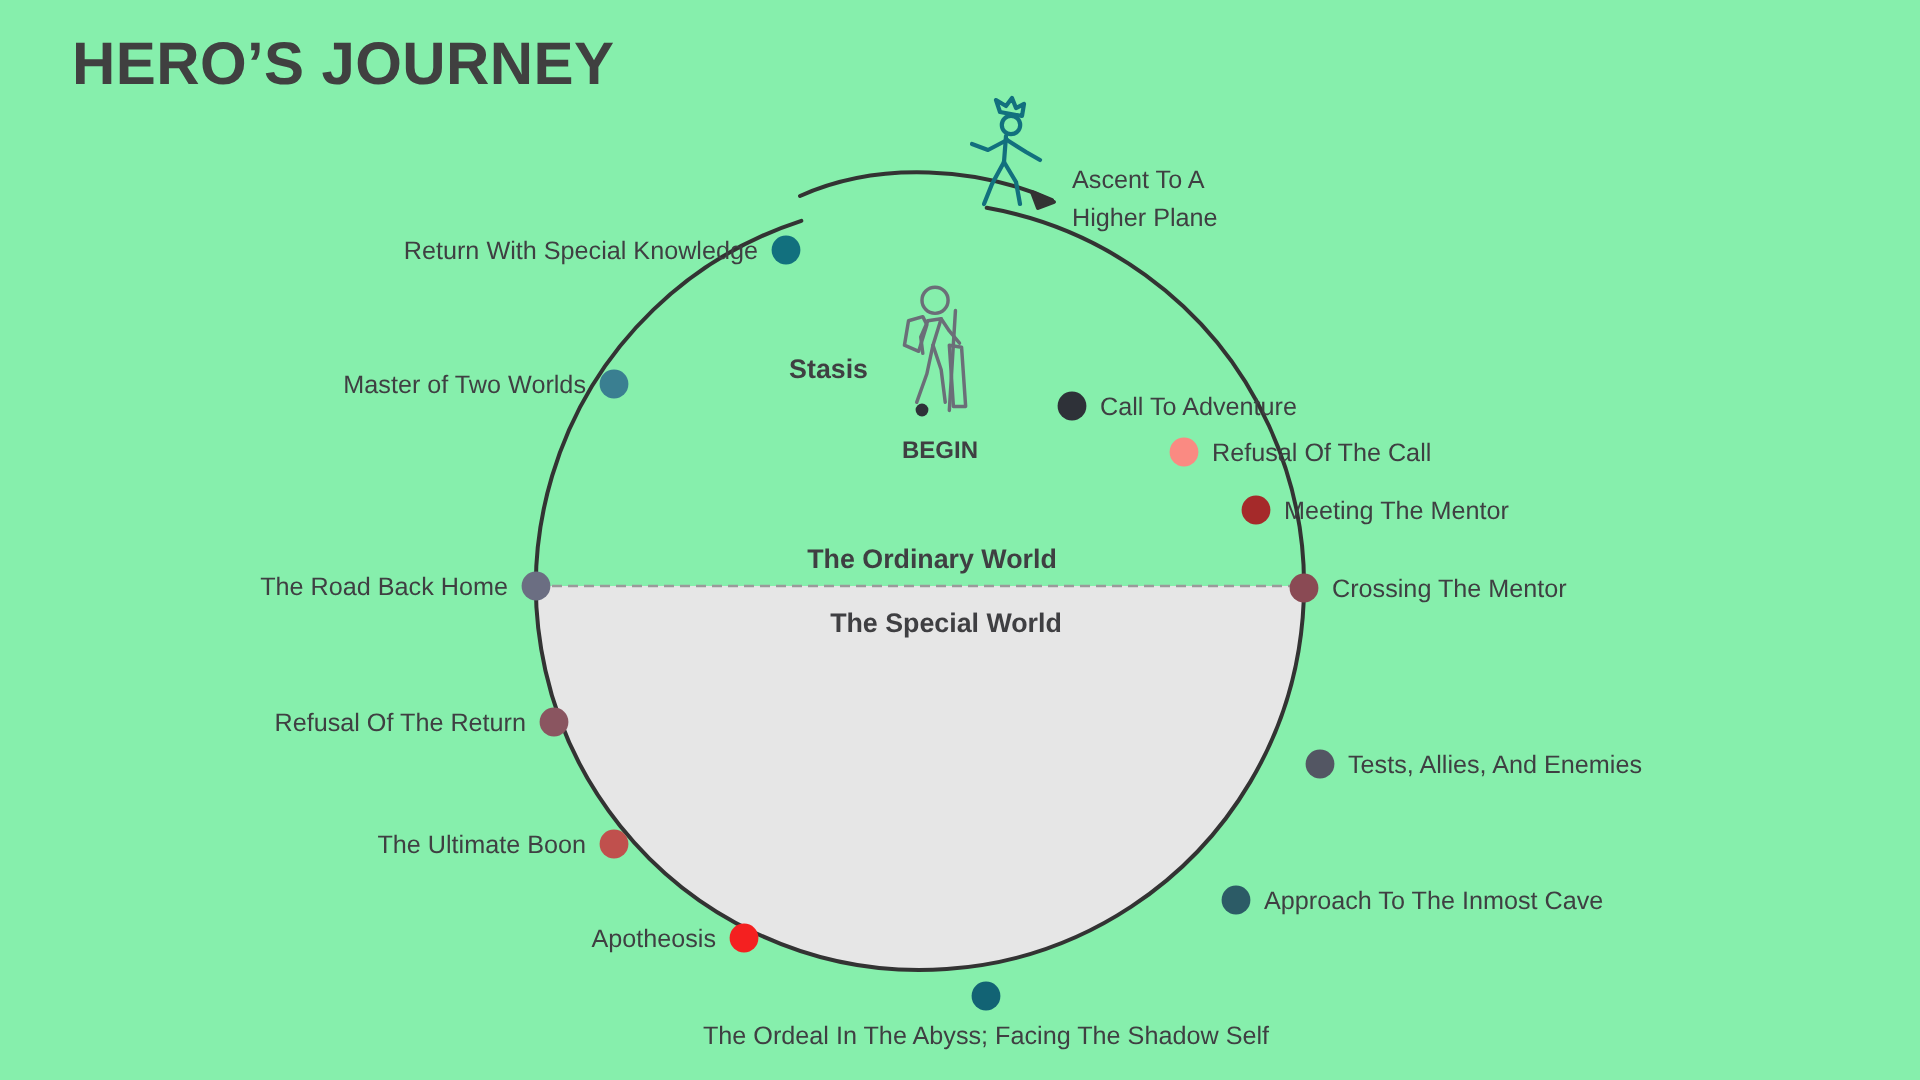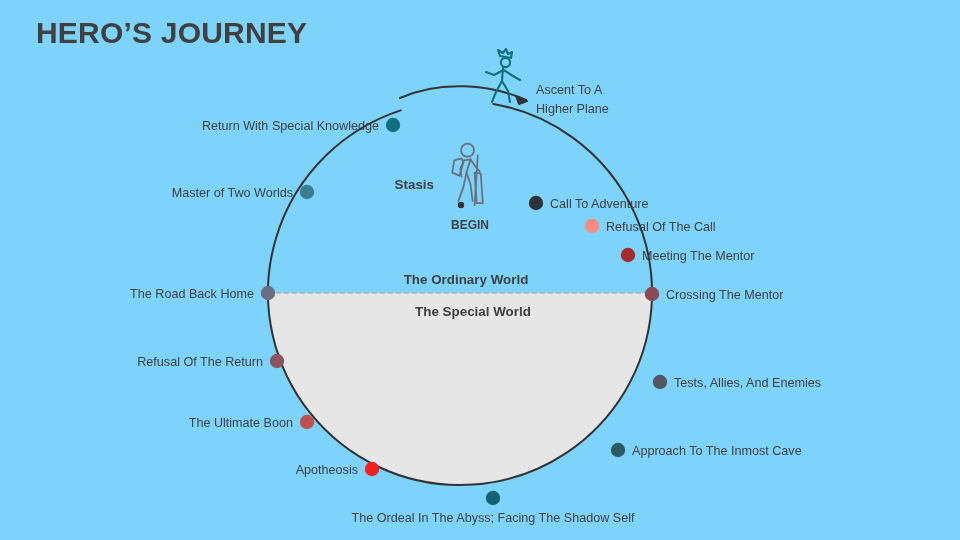--- a/index.html
+++ b/index.html
@@ -4,21 +4,21 @@
 <style>
   html, body {
     margin: 0;
     padding: 0;
     background: #ffffff;
   }
   #slide {
     position: relative;
     width: 960px;
     height: 540px;
-    background: #7dd3fc;
+    background: #86efac;
     overflow: hidden;
     font-family: "Liberation Sans", sans-serif;
   }
   #title {
     position: absolute;
     left: 36px;
     top: 16px;
     font-size: 30px;
     font-weight: bold;
     color: #404040;

